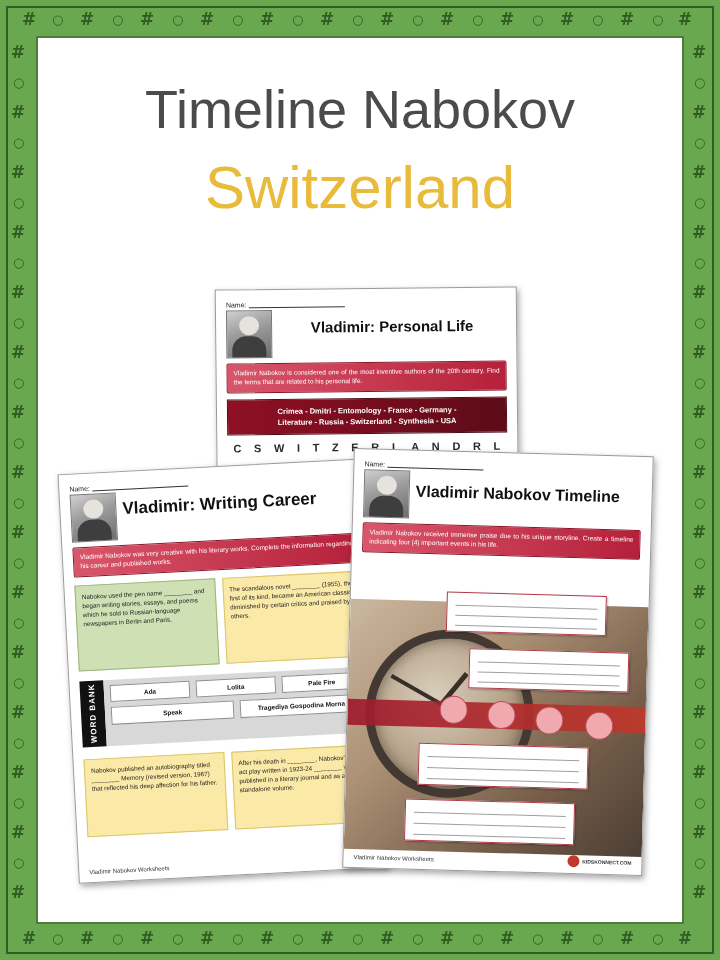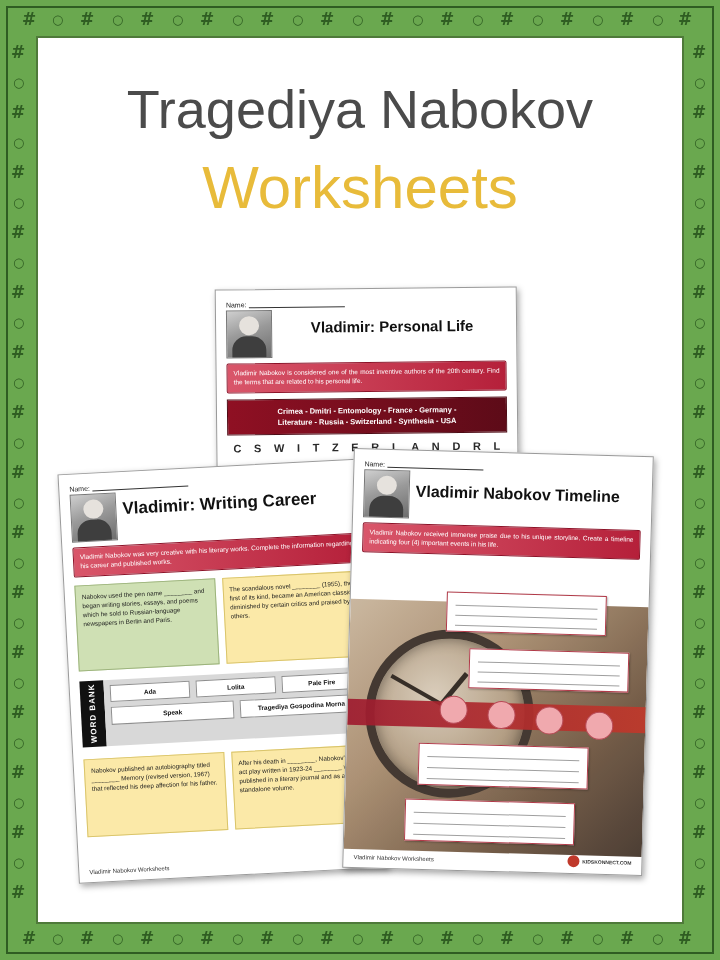--- a/index.html
+++ b/index.html
@@ -459,22 +459,22 @@
     <span class="mark dot" style="left:694px; top:736px;">○</span>
     <span class="mark" style="left:692px; top:764px;">#</span>
     <span class="mark dot" style="left:694px; top:796px;">○</span>
     <span class="mark" style="left:692px; top:824px;">#</span>
     <span class="mark dot" style="left:694px; top:856px;">○</span>
     <span class="mark" style="left:692px; top:884px;">#</span>
   </div>
   <div class="border-inner-white"></div>
 
   <div class="title-area">
-    <div class="title-main">Tragediya Nabokov</div>
-    <div class="title-sub">Worksheets</div>
+    <div class="title-main">Timeline Nabokov</div>
+    <div class="title-sub">Switzerland</div>
   </div>
 
   <div class="sheet" id="sheet-personal">
     <div class="sheet-inner">
       <div class="name-line">
         <span>Name: </span><span class="rule"></span>
       </div>
       <div class="sheet-head">
         <div class="portrait"></div>
         <div class="sheet-title">Vladimir: Personal Life</div>

